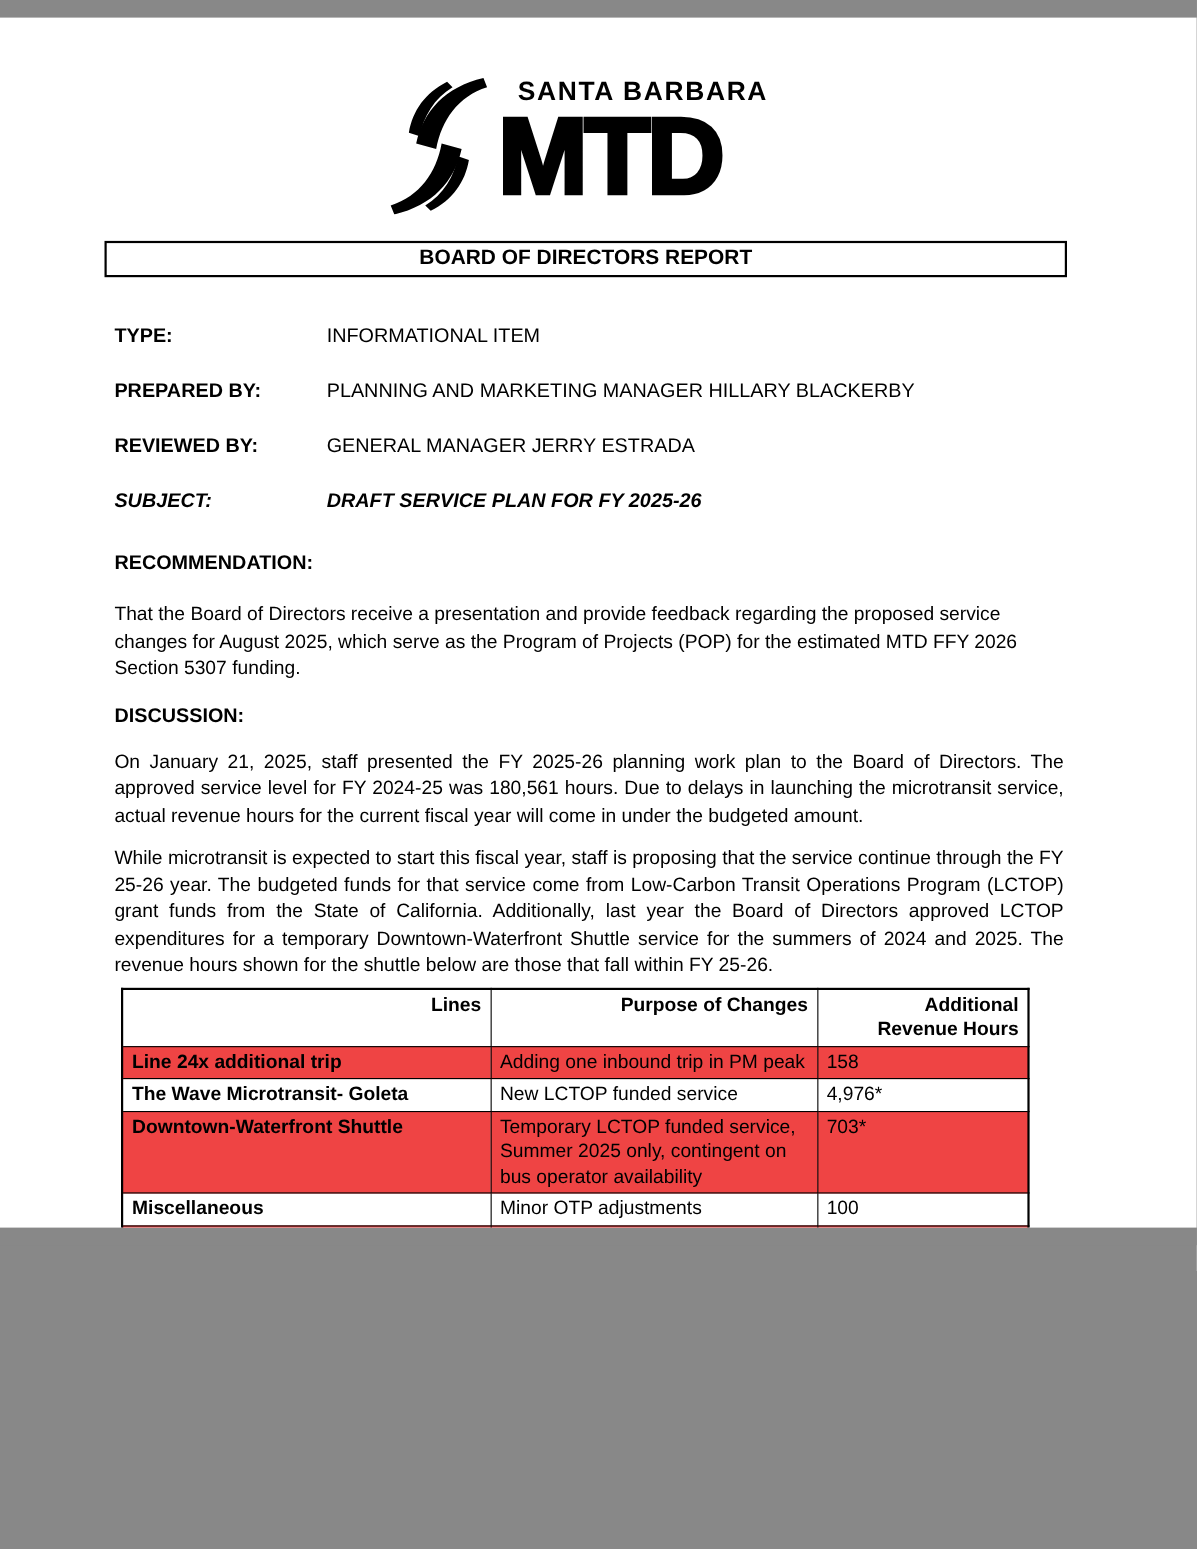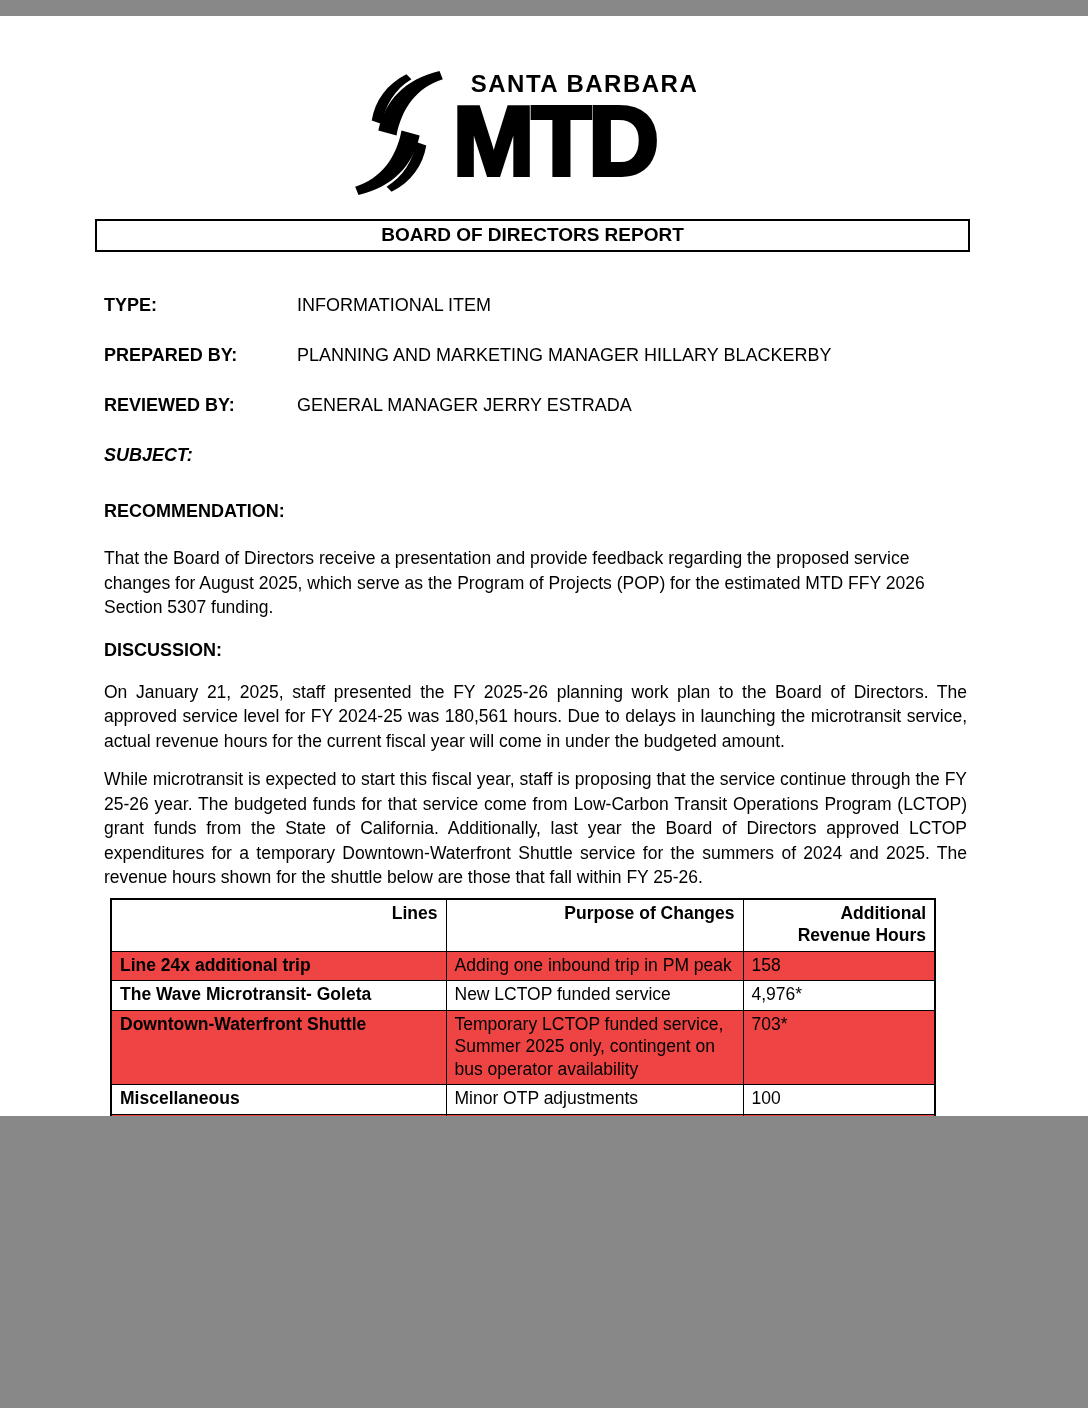--- a/index.html
+++ b/index.html
@@ -138,20 +138,21 @@
     <div class="meta-row">
       <span class="meta-label">PREPARED BY:</span>
       <span class="meta-value">PLANNING AND MARKETING MANAGER HILLARY BLACKERBY</span>
     </div>
     <div class="meta-row">
       <span class="meta-label">REVIEWED BY:</span>
       <span class="meta-value">GENERAL MANAGER JERRY ESTRADA</span>
     </div>
     <div class="meta-row meta-row-subject">
       <span class="meta-label">SUBJECT:</span>
+      <span class="meta-value meta-value-bold">DRAFT SERVICE PLAN FOR FY 2025-26</span>
     </div>
   </div>
 
   <div class="section-heading heading-recommendation">RECOMMENDATION:</div>
   <p class="para">That the Board of Directors receive a presentation and provide feedback regarding the proposed service changes for August 2025, which serve as the Program of Projects (POP) for the estimated MTD FFY 2026 Section 5307 funding.</p>
 
   <div class="section-heading heading-discussion">DISCUSSION:</div>
   <p class="para para-justify">On January 21, 2025, staff presented the FY 2025-26 planning work plan to the Board of Directors. The approved service level for FY 2024-25 was 180,561 hours. Due to delays in launching the microtransit service, actual revenue hours for the current fiscal year will come in under the budgeted amount.</p>
   <p class="para para-justify para-gap">While microtransit is expected to start this fiscal year, staff is proposing that the service continue through the FY 25-26 year. The budgeted funds for that service come from Low-Carbon Transit Operations Program (LCTOP) grant funds from the State of California. Additionally, last year the Board of Directors approved LCTOP expenditures for a temporary Downtown-Waterfront Shuttle service for the summers of 2024 and 2025. The revenue hours shown for the shuttle below are those that fall within FY 25-26.</p>
 

